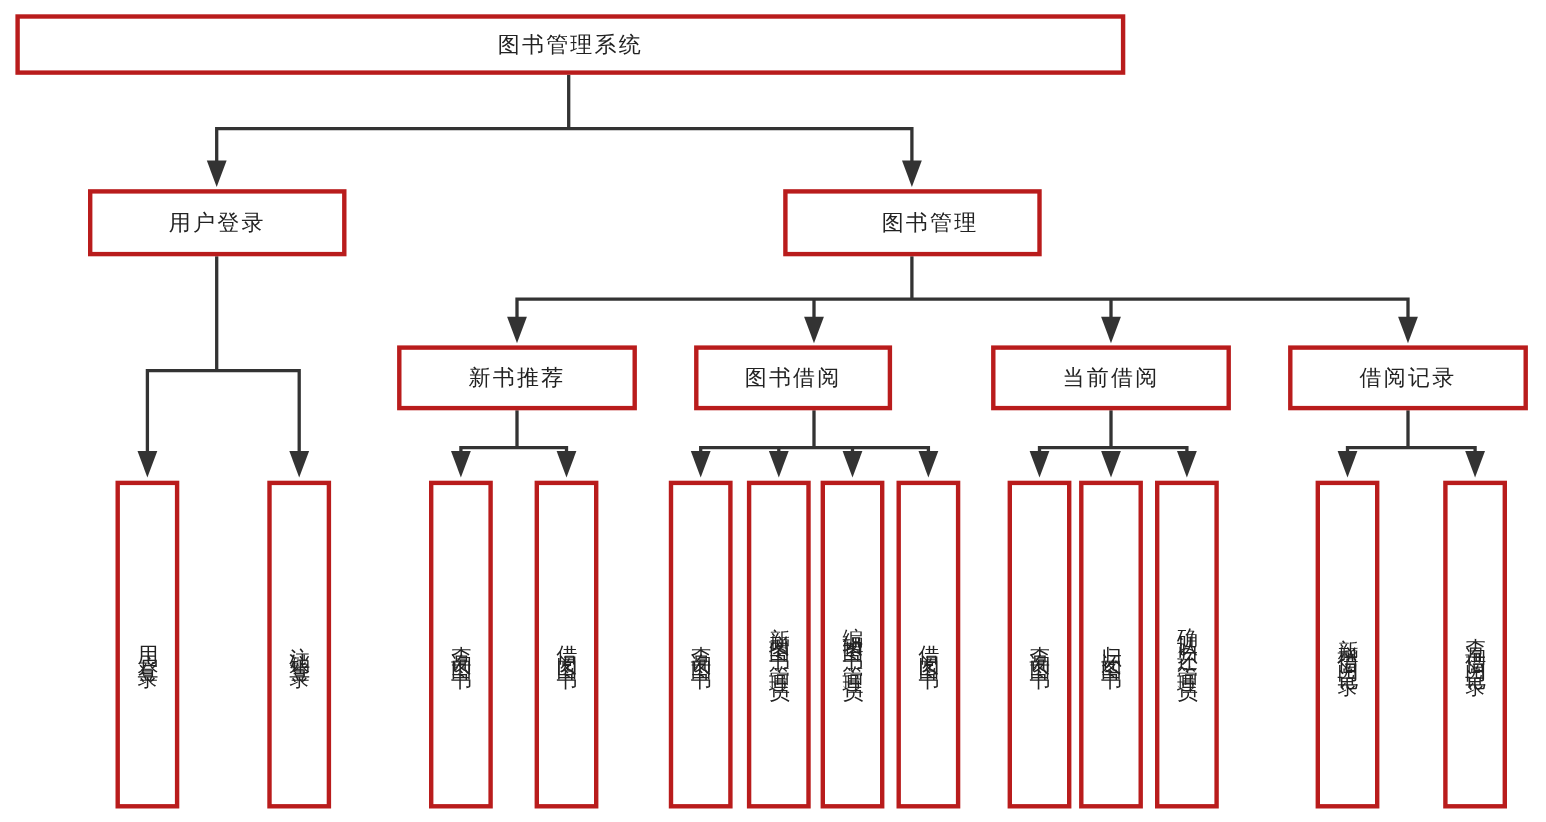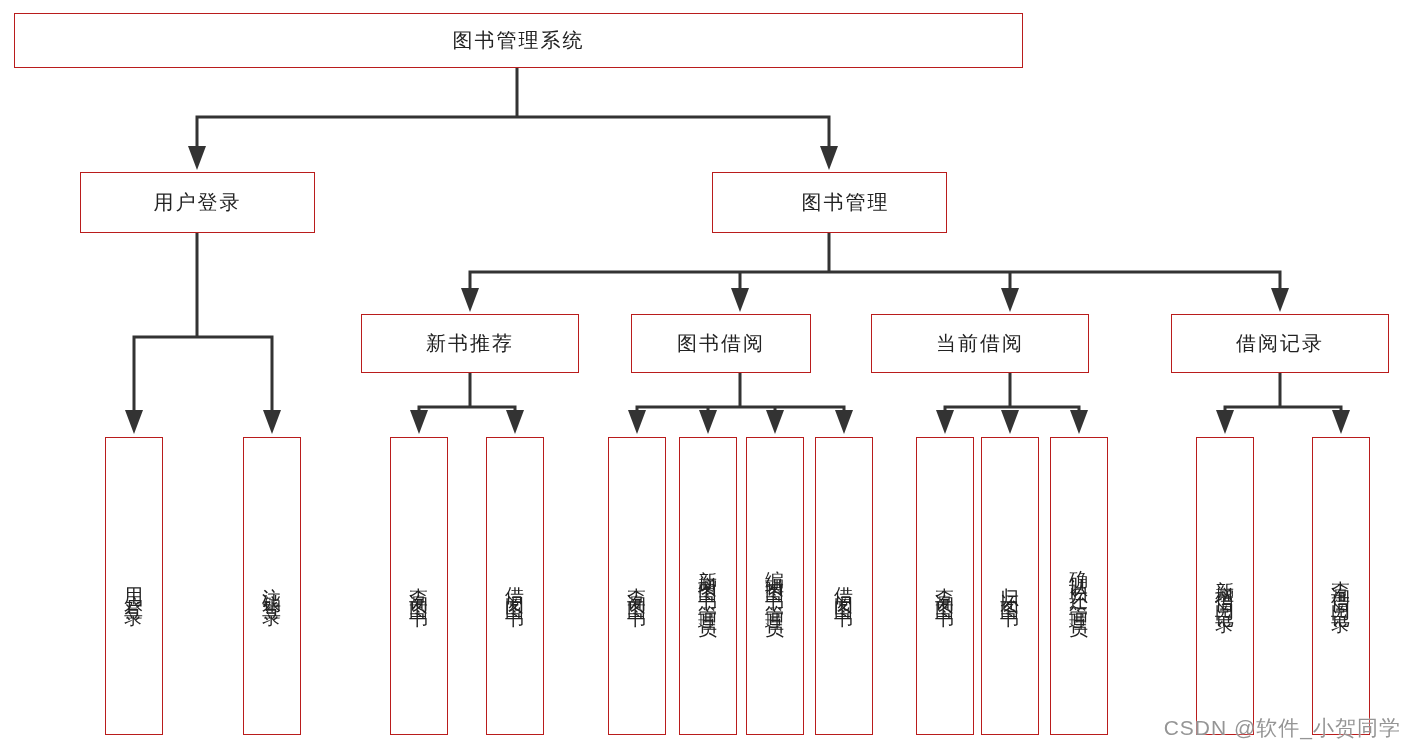--- a/index.html
+++ b/index.html
@@ -18,21 +18,21 @@
   #wires {
     position: absolute;
     left: 0; top: 0;
     width: 1405px; height: 747px;
     pointer-events: none;
   }
   .node {
     position: absolute;
     box-sizing: border-box;
     background: #ffffff;
-    border: 1px solid #b91c1c;
+    border: 4px solid #b91c1c;
     display: flex;
     align-items: center;
     justify-content: center;
     color: #222222;
     z-index: 2;
   }
   .node.h span {
     font-size: 20px;
     letter-spacing: 2px;
     white-space: nowrap;
@@ -118,21 +118,21 @@
   <div class="node h" style="left:712px; top:172px; width:235px; height:61px;padding-left:32px;">
     <span>图书管理</span>
   </div>
 
   <div class="node h" style="left:361px; top:314px; width:218px; height:59px;text-align:center;">
     <span>新书推荐</span>
   </div>
   <div class="node h" style="left:631px; top:314px; width:180px; height:59px;">
     <span>图书借阅</span>
   </div>
-  <div class="node h" style="left:871px; top:314px; width:218px; height:59px;">
+  <div class="node h" style="left:901px; top:314px; width:218px; height:59px;">
     <span>当前借阅</span>
   </div>
   <div class="node h" style="left:1171px; top:314px; width:218px; height:59px;">
     <span>借阅记录</span>
   </div>
 
   <div class="node v" style="left:105px; top:437px; width:58px; height:298px;">
     <span>用户登录</span>
   </div>
   <div class="node v" style="left:243px; top:437px; width:58px; height:298px;">
@@ -169,15 +169,14 @@
     <span>确认归还（管理员）</span>
   </div>
 
   <div class="node v" style="left:1196px; top:437px; width:58px; height:298px;">
     <span>新增借阅记录</span>
   </div>
   <div class="node v" style="left:1312px; top:437px; width:58px; height:298px;">
     <span>查询借阅记录</span>
   </div>
 
-  <div class="watermark">CSDN @软件_小贺同学</div>
 
 </div>
 
 </body></html>

